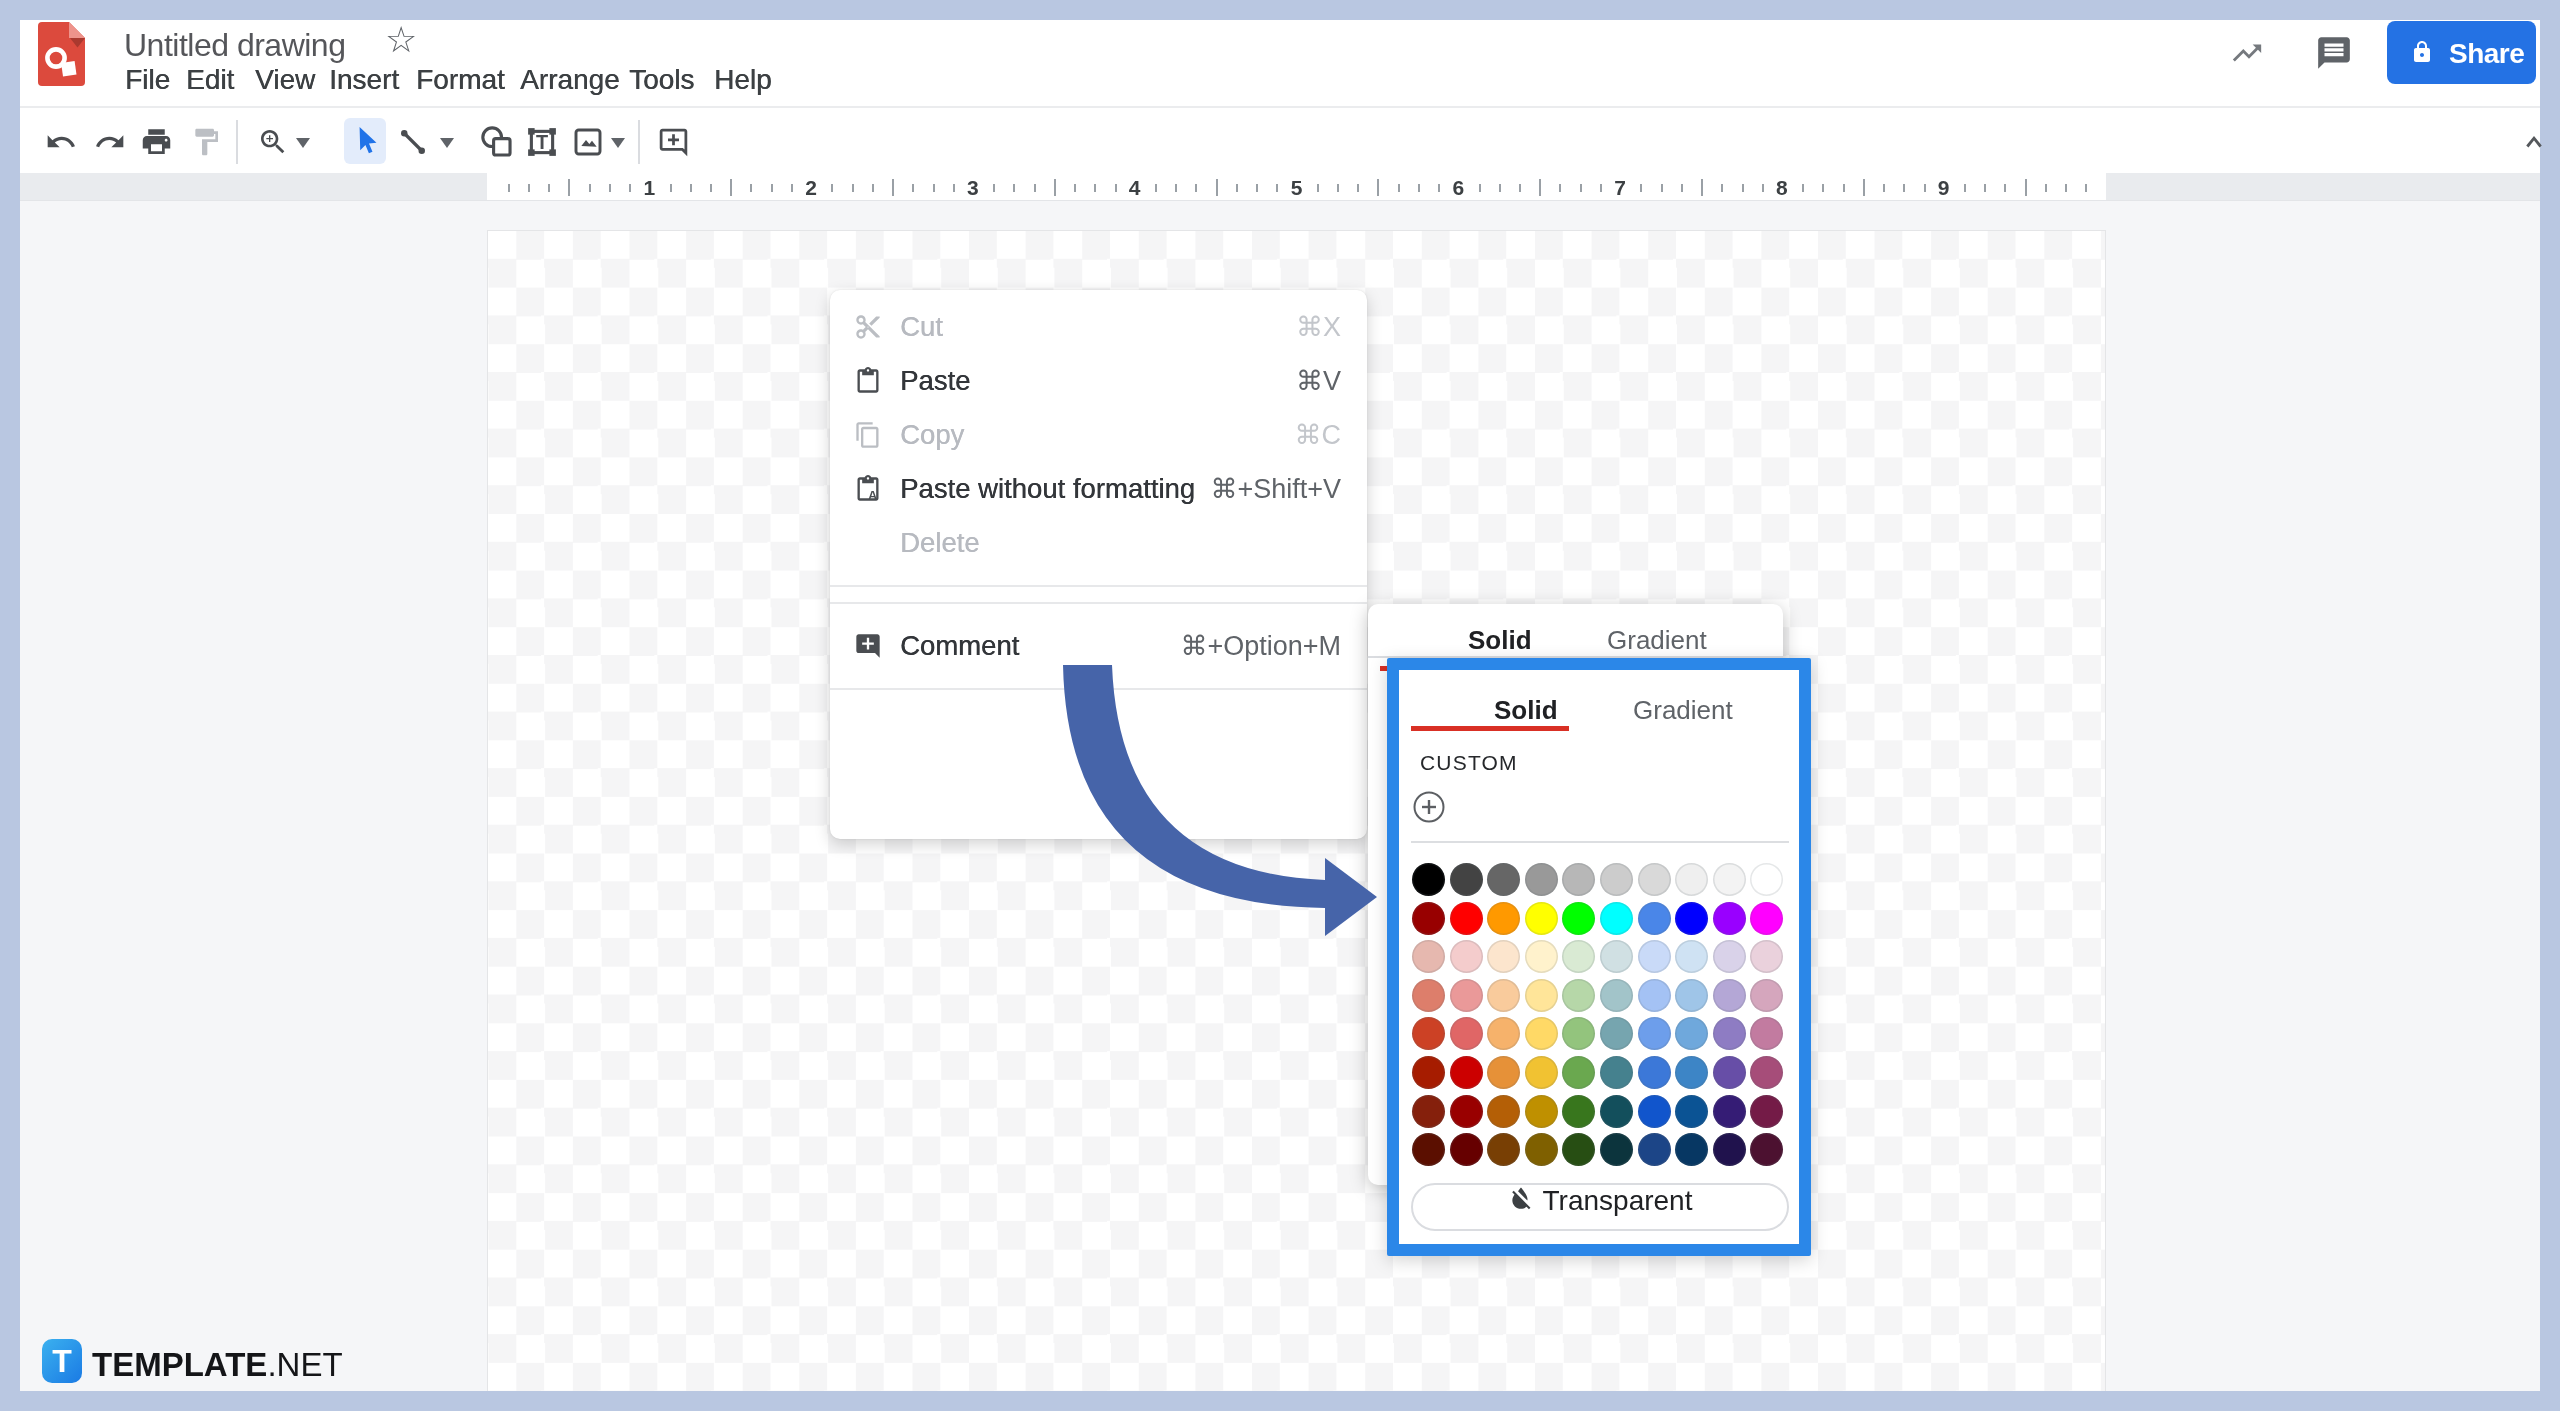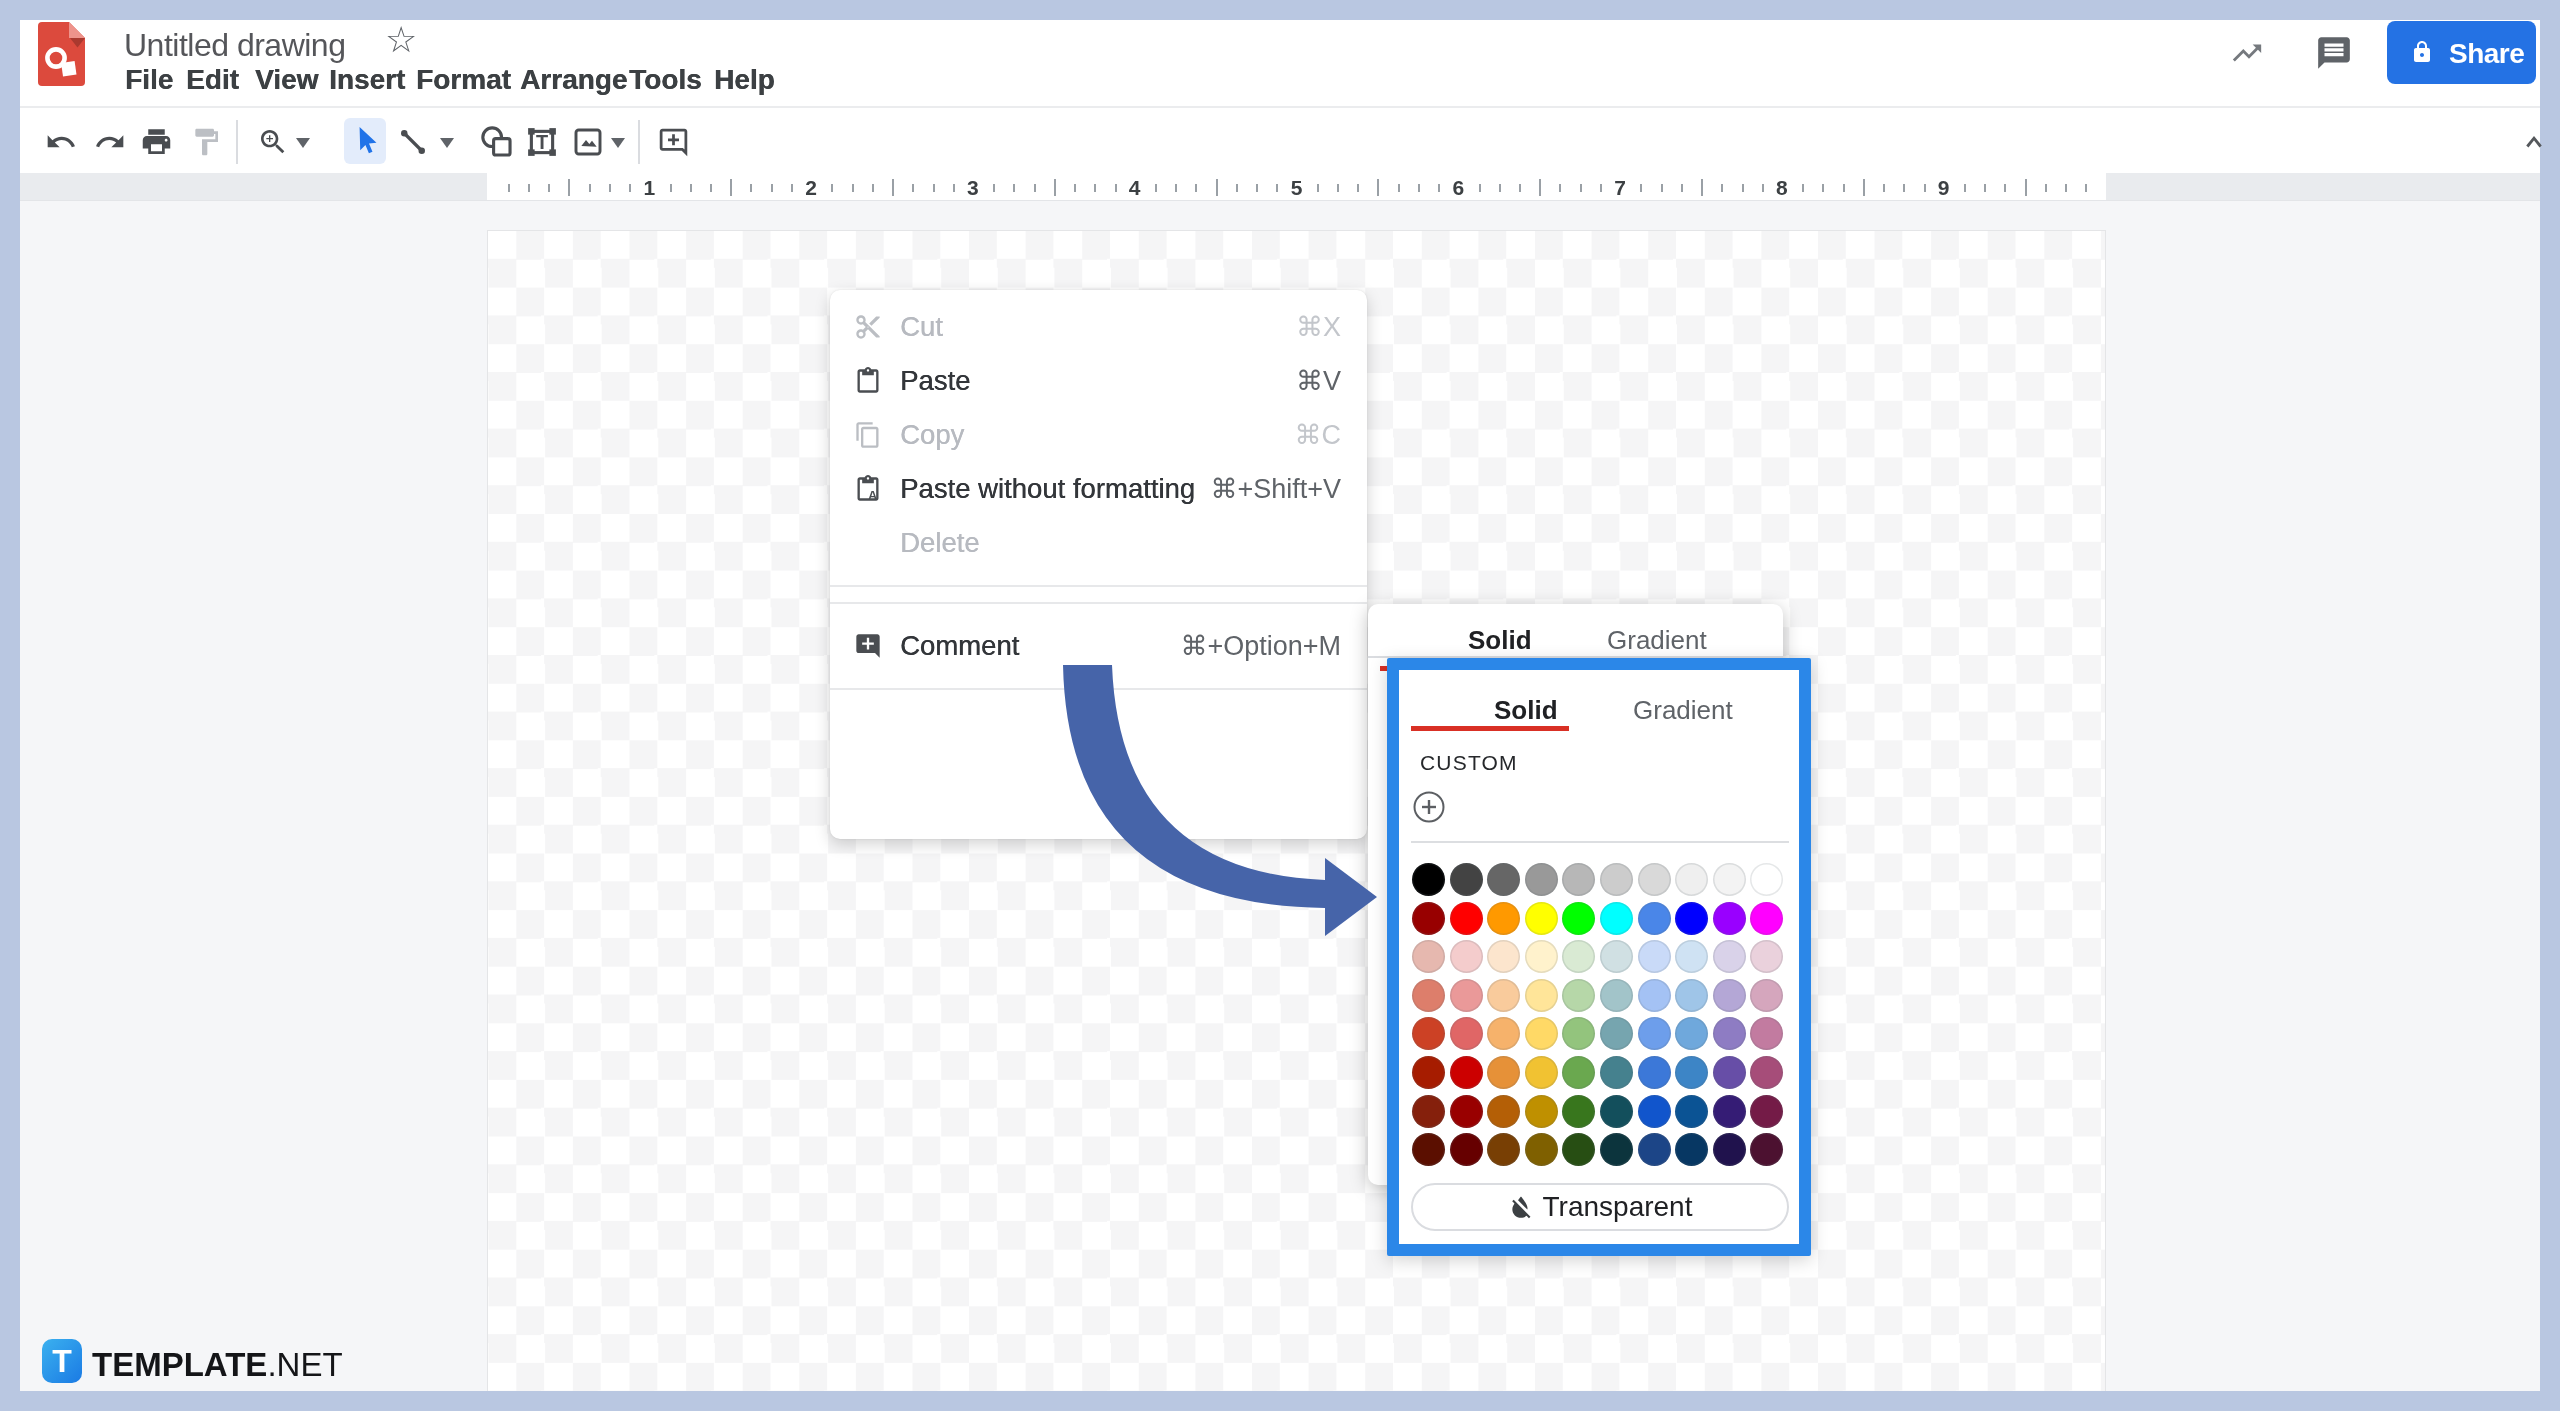--- a/index.html
+++ b/index.html
@@ -2,21 +2,21 @@
 <html><head><meta charset="utf-8">
 <style>
   html,body{margin:0;padding:0;}
   body{width:2560px;height:1411px;position:relative;overflow:hidden;
        background:#b9c7e1;font-family:"Liberation Sans",sans-serif;
        -webkit-font-smoothing:antialiased;}
   .abs{position:absolute;}
   .app{left:20px;top:20px;width:2520px;height:1371px;background:#fff;}
   .title{left:124px;top:27px;font-size:32px;letter-spacing:-0.5px;color:#55565a;}
   .star{left:385px;top:19px;font-size:36px;color:#5f6368;}
-  .menubar{top:64px;font-size:28px;font-weight:700;color:#3c4043;text-shadow:0.4px 0 0 currentColor;}
+  .menubar{top:64px;font-size:28px;font-weight:400;color:#3c4043;text-shadow:0.4px 0 0 currentColor;}
   .tbdiv{top:120px;width:2px;height:44px;background:#dadce0;}
   .selbg{left:344px;top:118px;width:42px;height:46px;background:#e3ecfb;border-radius:6px;}
   .rulerstrip{left:20px;top:173px;width:2520px;height:28px;background:#e9ebee;}
   .rulerwhite{left:487px;top:173px;width:1619px;height:28px;background:#fff;}
   .tick{position:absolute;width:2px;background:#9aa0a6;}
   .ticknum{position:absolute;top:176px;width:30px;text-align:center;font-size:21px;font-weight:700;color:#3c4043;}
   .workspace{left:20px;top:201px;width:2520px;height:1190px;background:#f5f6f8;}
   .canvas{left:487px;top:230px;width:1619px;height:1161px;border:1px solid #e4e5e7;border-bottom:none;box-sizing:border-box;
     background:conic-gradient(#fff 25%,#f5f5f6 0 50%,#fff 0 75%,#f5f5f6 0);
     background-size:56.6px 56.6px;background-position:28.3px 0;}
@@ -37,21 +37,21 @@
   .bluebox{left:1387px;top:658px;width:424px;height:598px;background:#fff;border:12px solid #2b87e8;
            border-radius:2px;box-sizing:border-box;box-shadow:0 4px 18px rgba(0,0,0,.18);}
   .ptab{font-size:26px;margin-left:36px;}
   .redline{background:#d93025;height:5px;}
   .custom{font-size:21px;font-weight:500;color:#26282b;letter-spacing:1.2px;}
   .psep{height:2px;background:#dcdee1;}
   .grid{left:1412px;top:863px;width:372px;display:grid;grid-template-columns:repeat(10,33px);
         grid-auto-rows:33px;column-gap:4.6px;row-gap:5.6px;}
   .sw{width:33px;height:33px;border-radius:50%;box-shadow:inset 0 0 0 1.5px rgba(95,103,112,.16);}
   .transbtn{left:1411px;top:1183px;width:378px;height:48px;border:2px solid #dadce0;border-radius:26px;
-            box-sizing:border-box;background:#fff;display:flex;align-items:center;justify-content:center;
+            box-sizing:border-box;background:#fff;display:flex;align-items:flex-start;justify-content:center;
             font-size:28px;color:#202124;}
   .ticon{left:42px;top:1339px;width:40px;height:44px;border-radius:10px;
          background:linear-gradient(135deg,#3bb1ef 0%,#1a7ae4 100%);
          color:#fff;font-size:32px;font-weight:700;display:flex;align-items:center;justify-content:center;}
   .lgtxt{left:92px;top:1346px;font-size:33px;color:#141518;}
 </style></head><body>
 <div class="abs app"></div>
 
 <svg class="abs" style="left:38px;top:22px" width="47" height="64" viewBox="0 0 47 64">
   <path d="M4 0 h27 l16 16 v44 a4 4 0 0 1 -4 4 h-39 a4 4 0 0 1 -4 -4 v-56 a4 4 0 0 1 4 -4 z" fill="#dc4a3d"></path>

